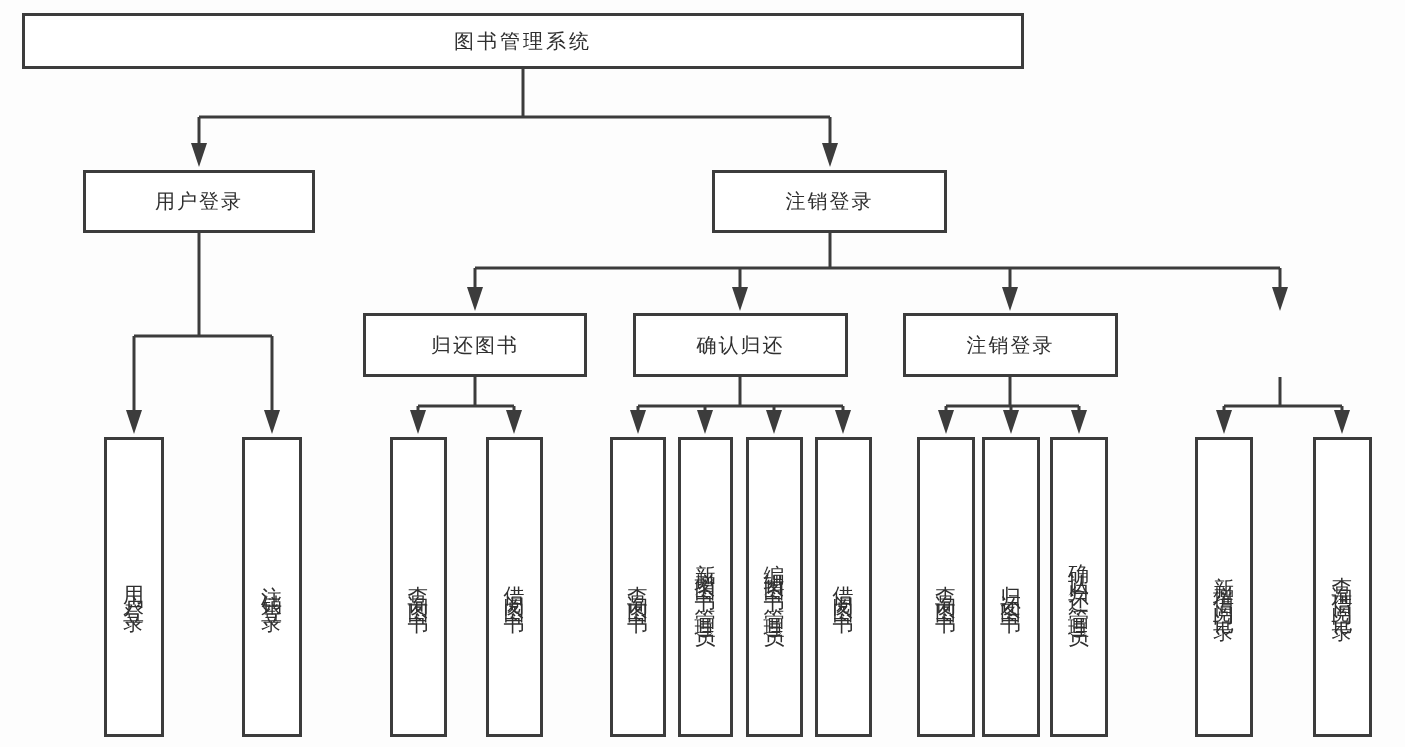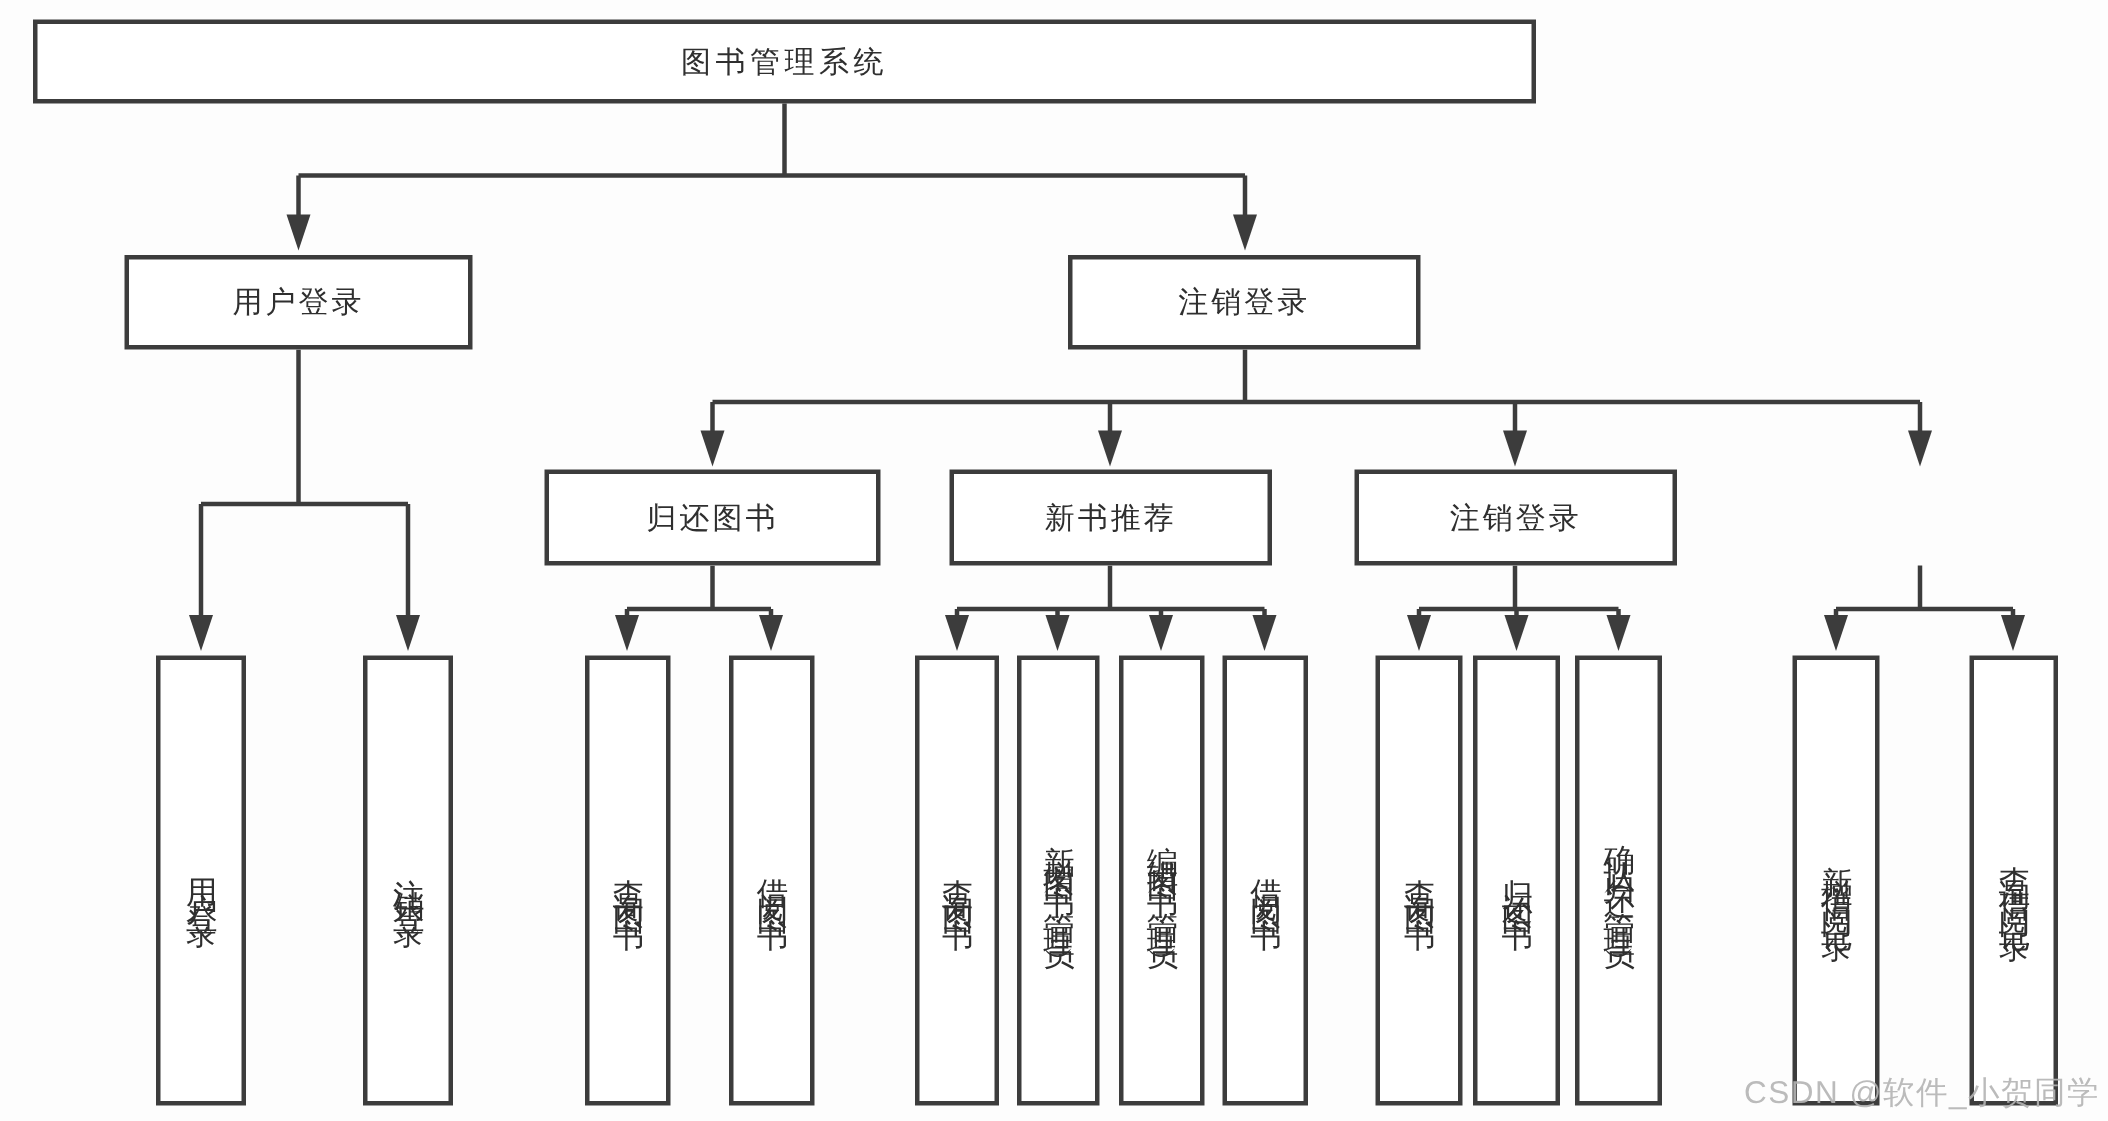--- a/index.html
+++ b/index.html
@@ -146,21 +146,21 @@
     <span class="label">用户登录</span>
   </div>
   <div class="node" style="left:712px;top:170px;width:235px;height:63px">
     <span class="label">注销登录</span>
   </div>
 
   <div class="node" style="left:363px;top:313px;width:224px;height:64px">
     <span class="label">归还图书</span>
   </div>
   <div class="node" style="left:633px;top:313px;width:215px;height:64px">
-    <span class="label">新书推荐</span>
+    <span class="label">确认归还</span>
   </div>
   <div class="node" style="left:903px;top:313px;width:215px;height:64px">
     <span class="label">注销登录</span>
   </div>
 
   <div class="node v" style="left:104px;top:437px;width:60px;height:300px">
     <span class="label">用户登录</span>
   </div>
   <div class="node v" style="left:242px;top:437px;width:60px;height:300px">
     <span class="label">注销登录</span>
@@ -196,15 +196,14 @@
     <span class="label">确认归还（管理员）</span>
   </div>
 
   <div class="node v" style="left:1195px;top:437px;width:58px;height:300px">
     <span class="label">新增借阅记录</span>
   </div>
   <div class="node v" style="left:1313px;top:437px;width:59px;height:300px">
     <span class="label">查询借阅记录</span>
   </div>
 
-  <div class="watermark">CSDN @软件_小贺同学</div>
 
 </div>
 
 </body></html>

